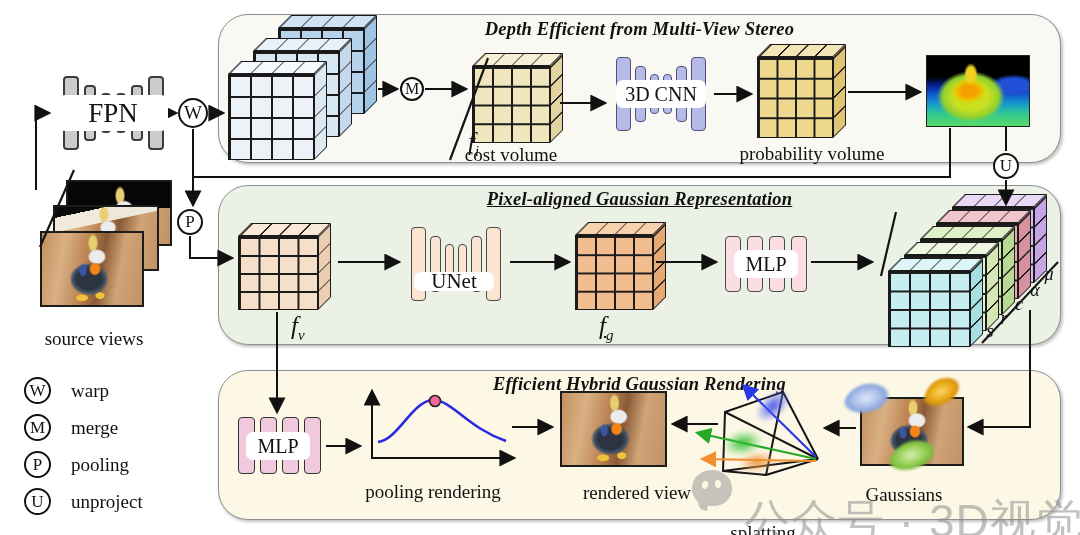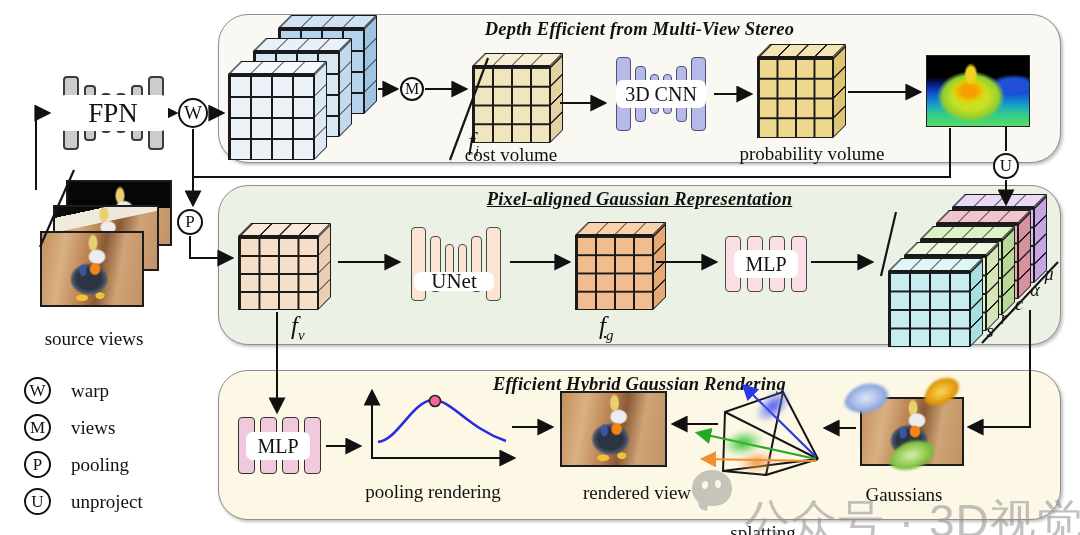--- a/index.html
+++ b/index.html
@@ -111,21 +111,21 @@
 <div class="photo" style="left:40px;top:231px;width:104px;height:76px;"></div>
 <div class="lbl" style="left:18px;top:328px;width:152px;">source views</div>
 
 <div style="position:absolute;left:24px;top:372px;">
   <div style="display:flex;align-items:center;height:37px;">
     <span class="op" style="position:static;width:27px;height:27px;">W</span>
     <span class="lbl" style="position:static;margin-left:20px;">warp</span>
   </div>
   <div style="display:flex;align-items:center;height:37px;">
     <span class="op" style="position:static;width:27px;height:27px;">M</span>
-    <span class="lbl" style="position:static;margin-left:20px;">views</span>
+    <span class="lbl" style="position:static;margin-left:20px;">merge</span>
   </div>
   <div style="display:flex;align-items:center;height:37px;">
     <span class="op" style="position:static;width:27px;height:27px;">P</span>
     <span class="lbl" style="position:static;margin-left:20px;">pooling</span>
   </div>
   <div style="display:flex;align-items:center;height:37px;">
     <span class="op" style="position:static;width:27px;height:27px;">U</span>
     <span class="lbl" style="position:static;margin-left:20px;">unproject</span>
   </div>
 </div>

